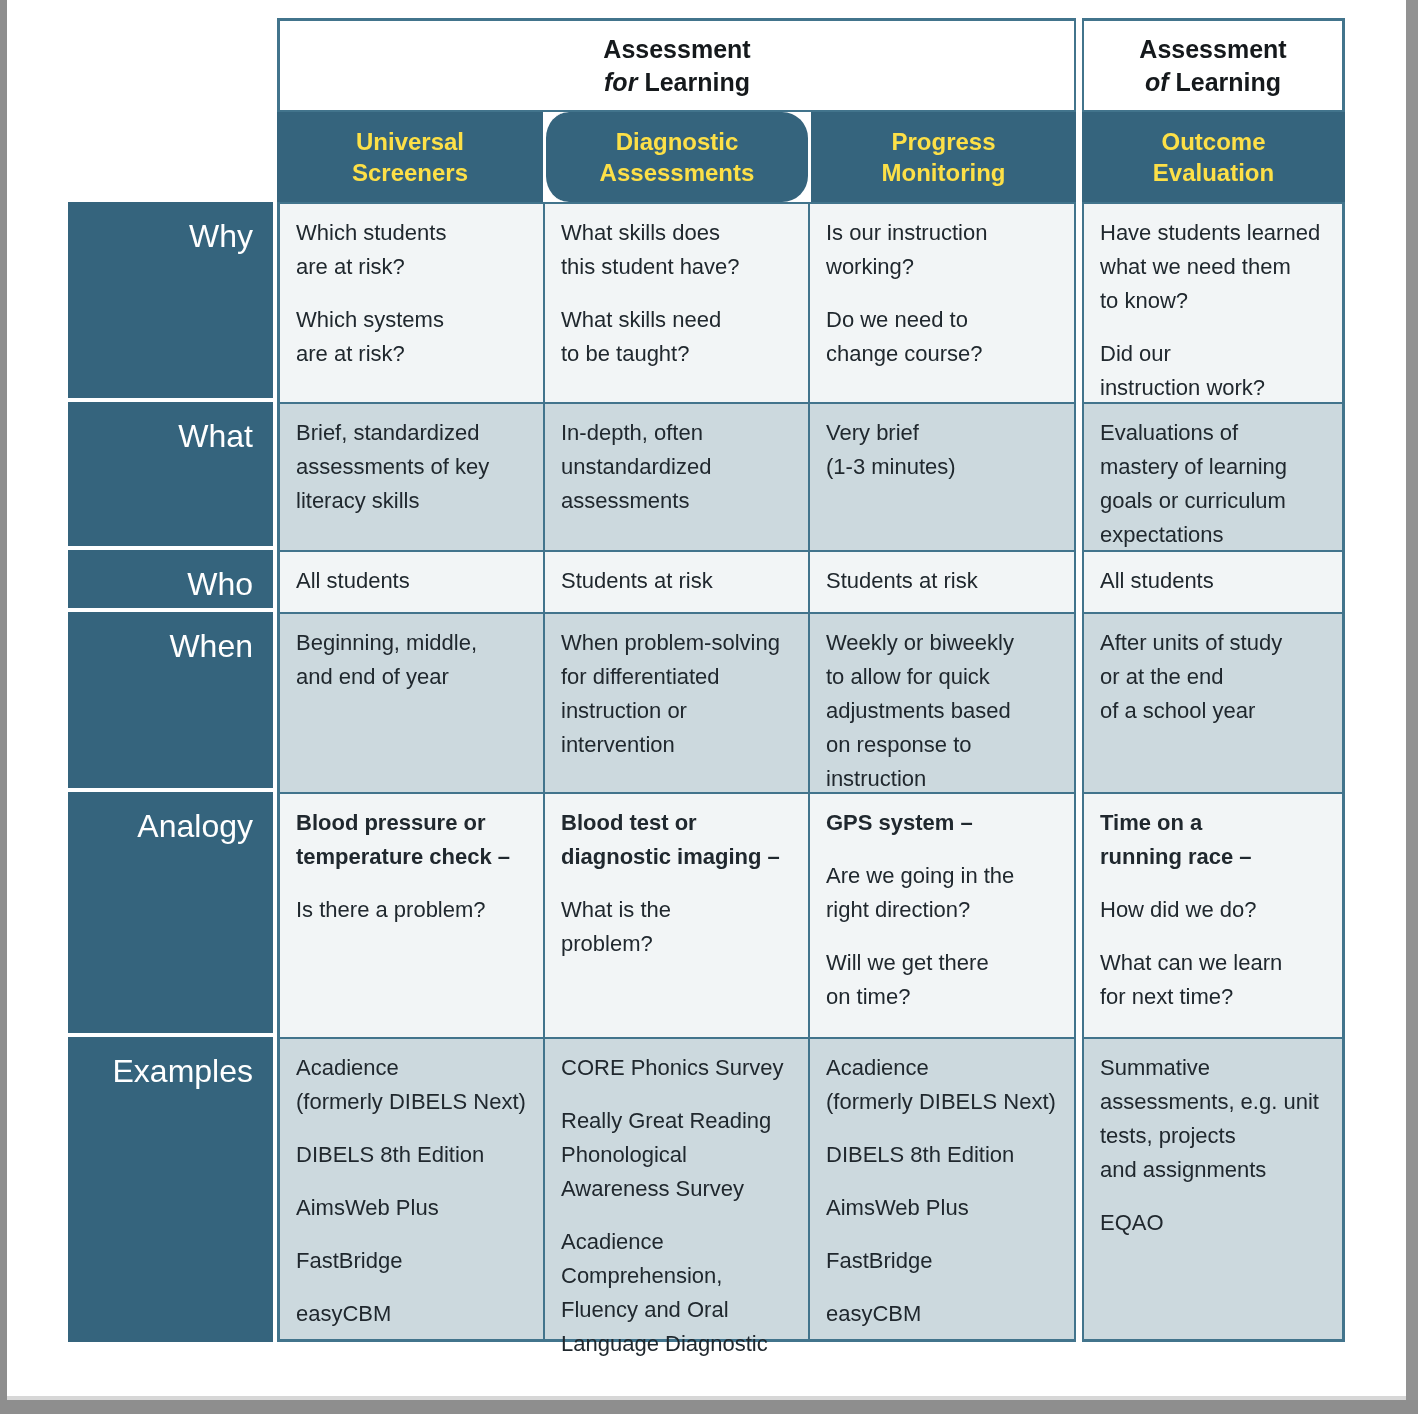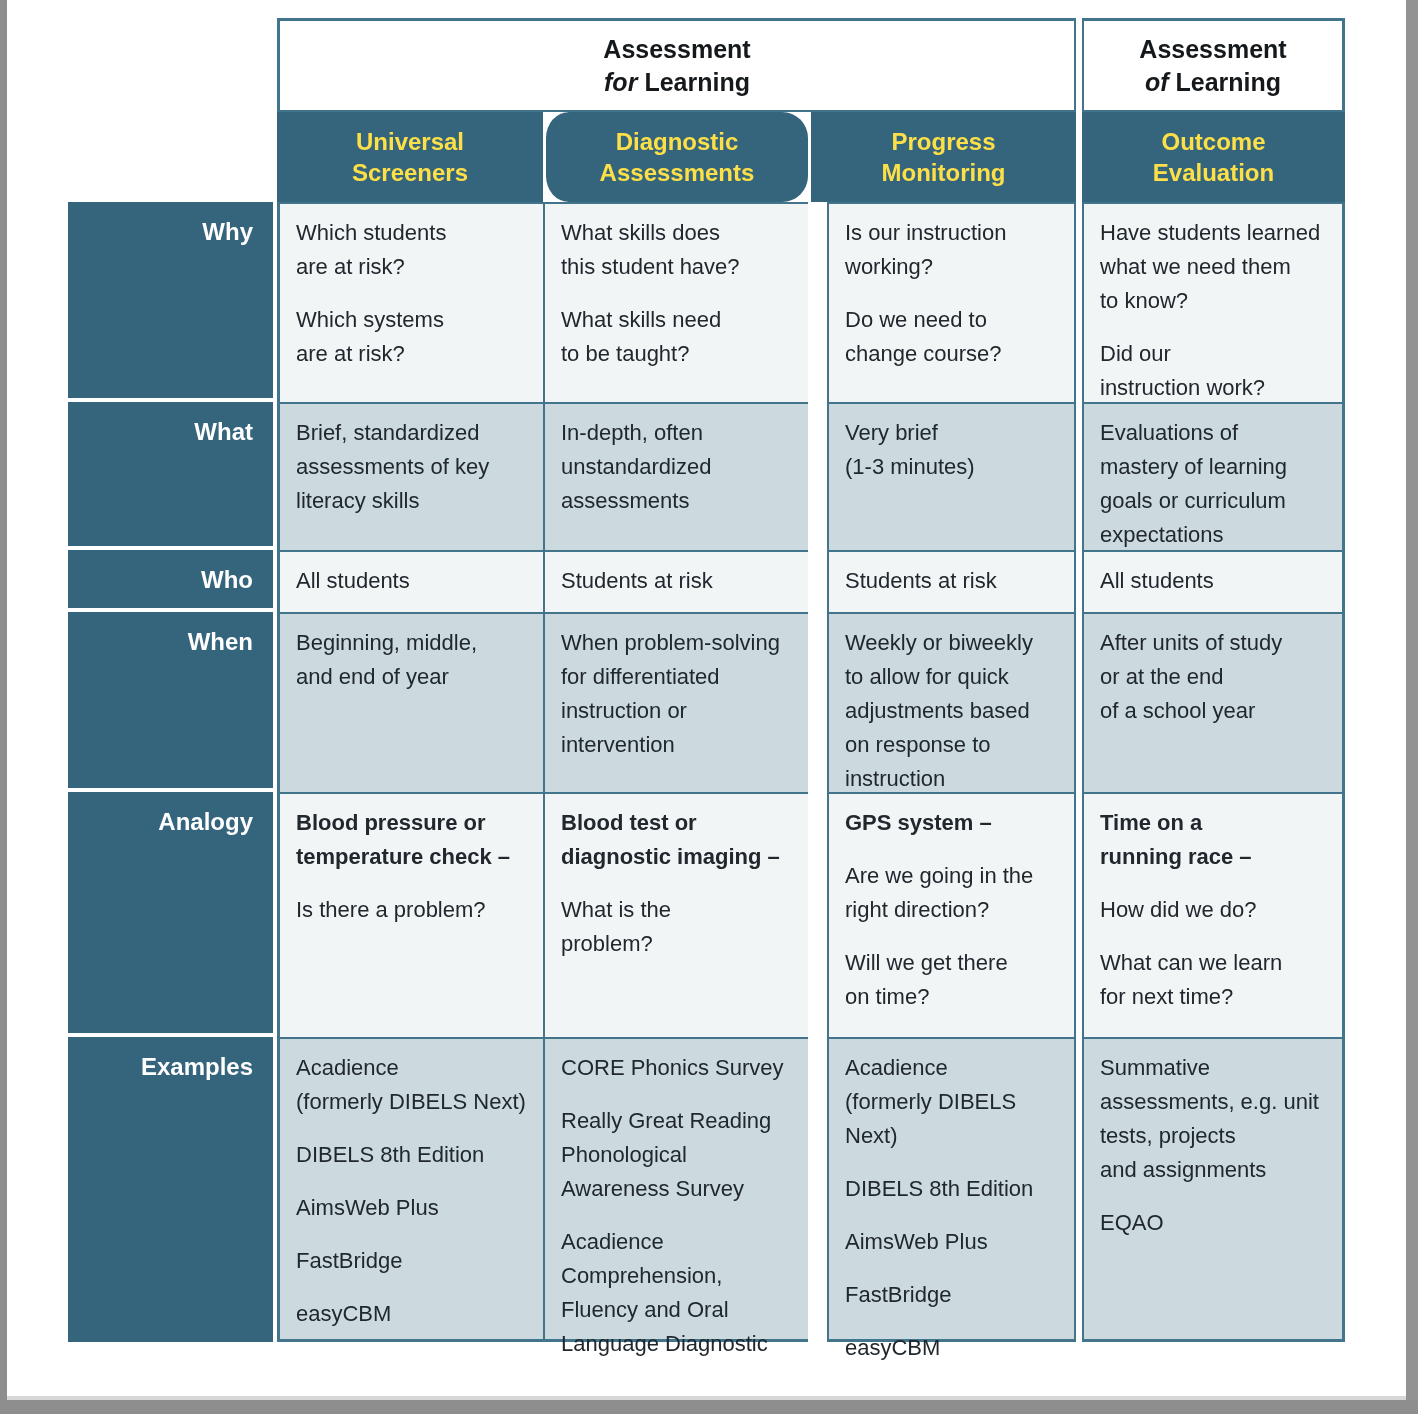--- a/index.html
+++ b/index.html
@@ -51,37 +51,37 @@
     font-size:24px;font-weight:bold;line-height:31px;white-space:pre-line;
   }
   .band.b1{grid-column:3;}
   .band.b2{grid-column:4;border-left:3px solid #ffffff;border-radius:26px;}
   .band.b3{grid-column:5;border-left:3px solid #ffffff;}
   .band.b4{grid-column:7;}
 
   
   .rlabel{
     grid-column:1;background:var(--teal);color:#ffffff;
-    font-size:24px;font-weight:bold;text-align:right;
+    font-size:32px;font-weight:normal;text-align:right;
     padding:16px 20px 0 0;box-sizing:border-box;
     border-bottom:4px solid #ffffff;
   }
   .rlabel.last{border-bottom:none;}
 
   
   .cell{
     box-sizing:border-box;
     padding:12px 10px 0 16px;
     font-size:22px;line-height:34px;color:var(--ink);
     border-left:2px solid var(--line);
     border-top:2px solid var(--line);
   }
   .cell.c1{grid-column:3;border-left-width:3px;}
   .cell.c2{grid-column:4;}
-  .cell.c3{grid-column:5;border-right:2px solid var(--line);margin-left:19px;}
+  .cell.c3{grid-column:5;border-right:2px solid var(--line);}
   .cell.c4{grid-column:7;border-right:3px solid var(--line);}
   .cell.rlast{border-bottom:3px solid var(--line);}
   .r3{grid-row:3;}.r4{grid-row:4;}.r5{grid-row:5;}.r6{grid-row:6;}.r7{grid-row:7;}.r8{grid-row:8;}
   .bg-light{background:var(--light);}
   .bg-mid{background:var(--mid);}
 
   .para{margin:0 0 19px 0;white-space:pre-line;}
   .para.lead{font-weight:bold;}
 </style>
 </head>

